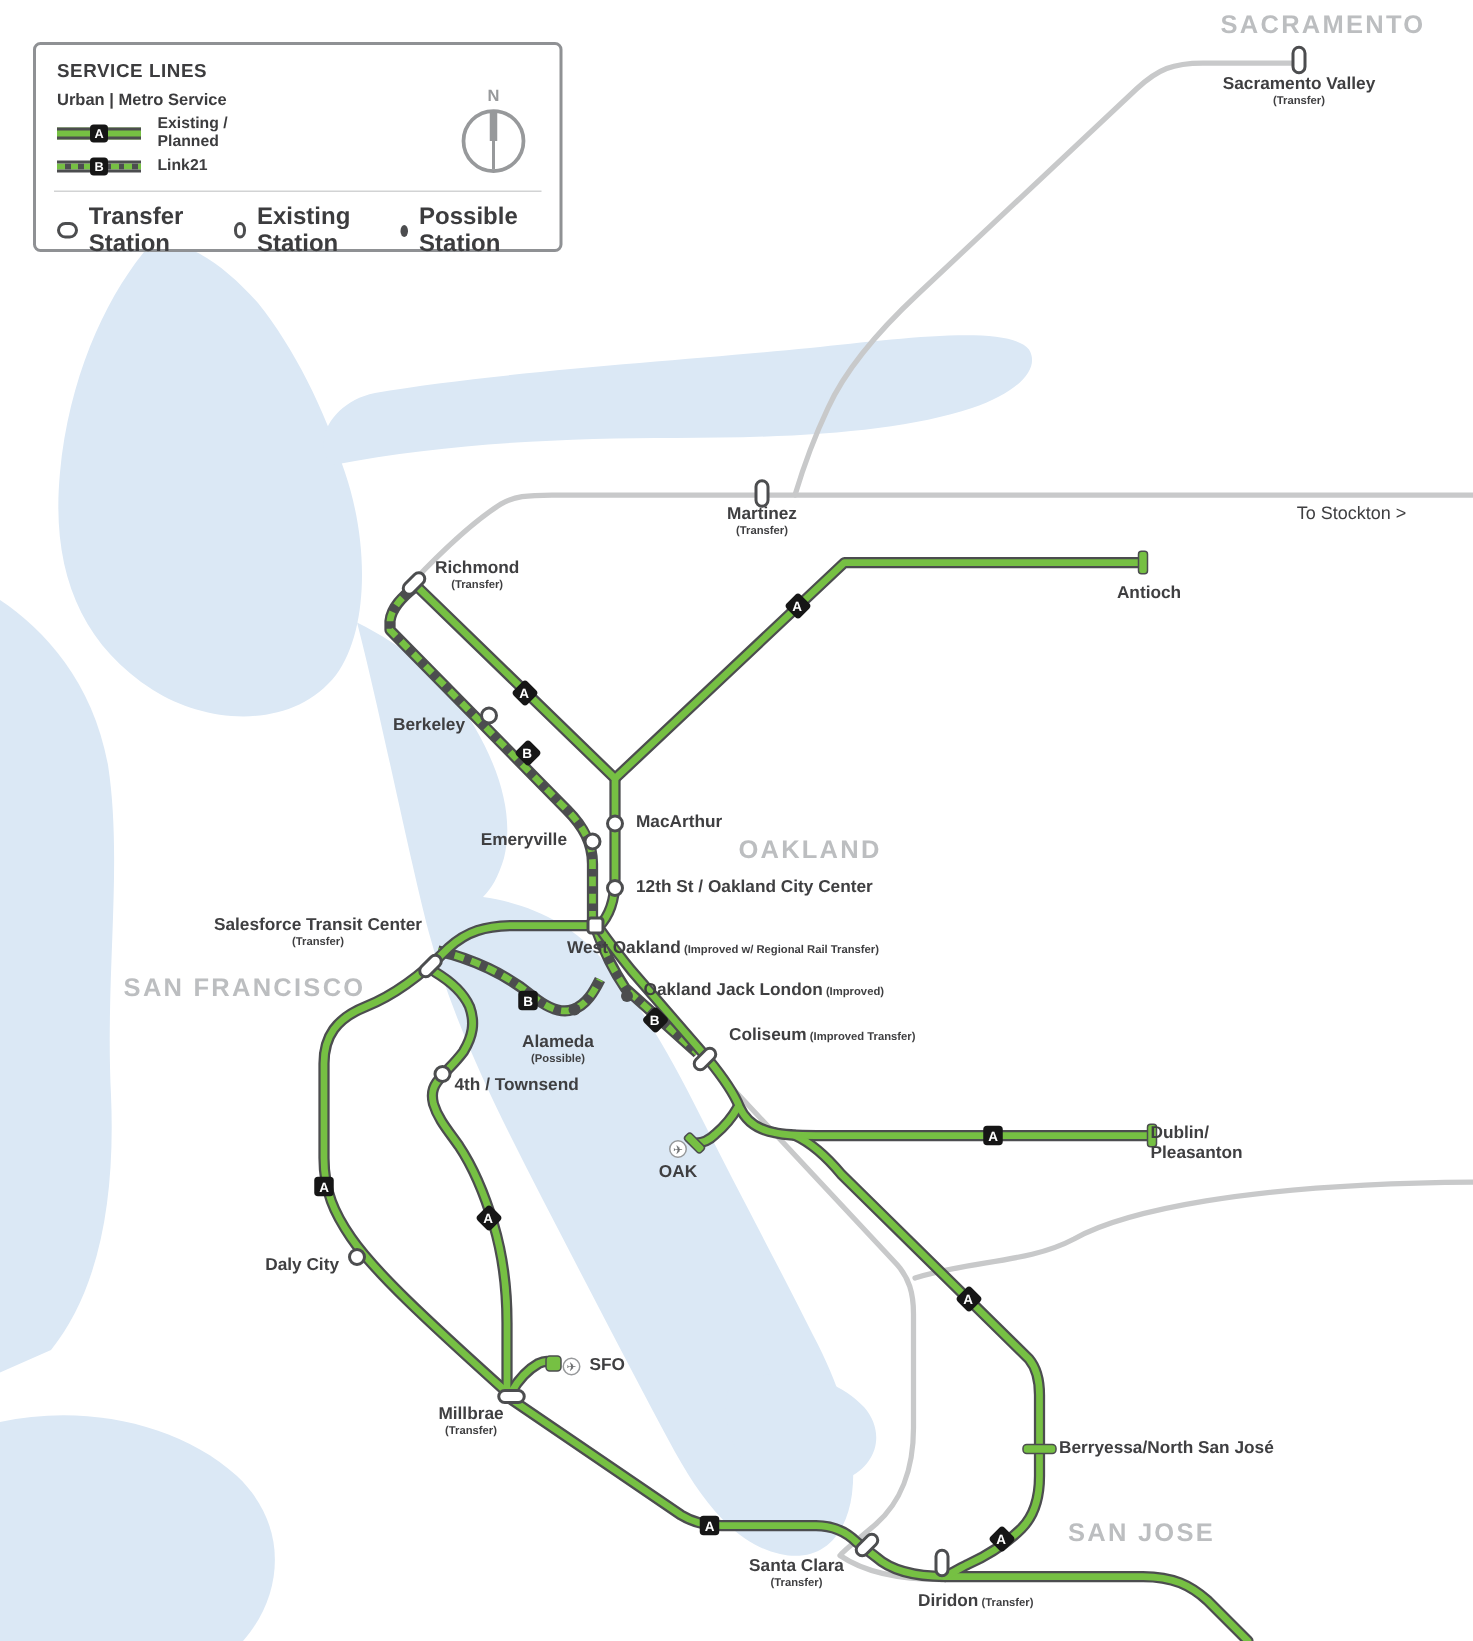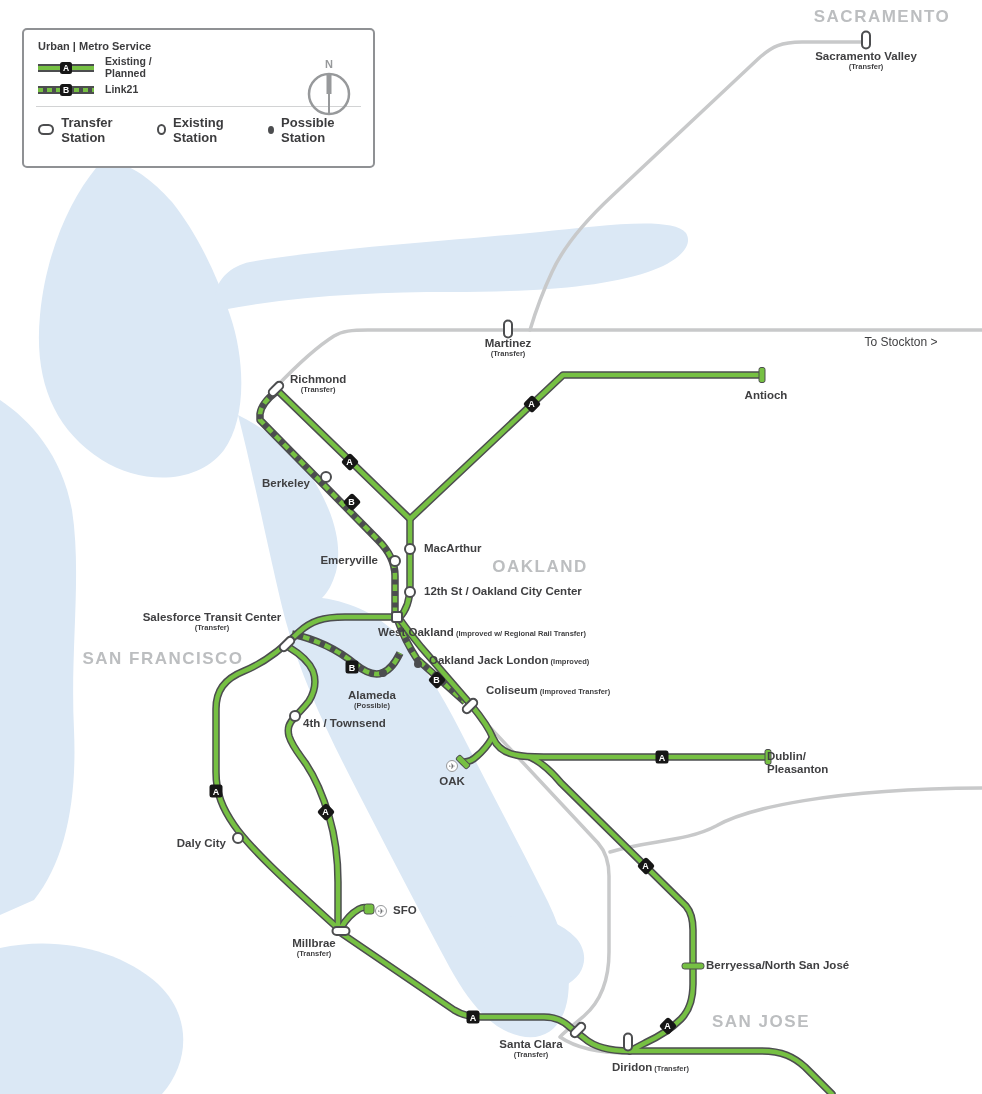--- a/index.html
+++ b/index.html
@@ -53,21 +53,21 @@
     border-top:2px solid var(--dark);border-bottom:2px solid var(--dark);}
   .ls-bar.dashed{background:repeating-linear-gradient(90deg,var(--green) 0 5px,var(--dark) 5px 9px);}
   .ls-badge{position:absolute;left:50%;top:50%;transform:translate(-50%,-50%);width:12px;height:12px;
     background:var(--badge);border-radius:2.5px;display:flex;align-items:center;justify-content:center;}
   .ls-badge span{color:#fff;font-size:8.5px;font-weight:700;}
   .legend-line-label{font-size:10.5px;font-weight:600;color:#3c3c3e;line-height:1.12;white-space:pre-line;}
   .compass{position:absolute;right:20px;top:28px;width:48px;text-align:center;}
   .compass-n{font-size:11px;color:#97999b;font-weight:600;margin-bottom:1px;}
   .legend-divider{border:none;border-top:1.5px solid #d2d3d4;margin:9px -2px 8px;}
   .legend-stations{display:flex;align-items:center;gap:20px;}
-  .legend-station{display:flex;align-items:center;gap:7px;font-size:13px;font-weight:600;color:#3c3c3e;}
+  .legend-station{display:flex;align-items:center;gap:7px;font-size:16px;font-weight:600;color:#3c3c3e;}
   .ic-transfer{width:20px;height:11px;background:#fff;border:2.5px solid var(--dark);border-radius:6px;box-sizing:border-box;}
   .ic-existing{width:11px;height:11px;background:#fff;border:2.5px solid var(--dark);border-radius:50%;box-sizing:border-box;}
   .ic-possible{width:8px;height:8px;background:var(--dark);border-radius:50%;}
 </style>
 </head>
 <body>
 
 <div id="stage">
 
   <svg id="map-svg" width="982" height="1094" viewBox="0 0 982 1094">
@@ -207,20 +207,21 @@
       </div>
       <div class="badge" style="left: 352px; top: 667px; transform: translate(-50%, -50%) rotate(0deg); position: absolute;">
         <span style="transform: rotate(0deg);">B</span>
       </div>
       <div class="badge" style="left: 437px; top: 680px; transform: translate(-50%, -50%) rotate(45deg); position: absolute;">
         <span style="transform: rotate(-45deg);">B</span>
       </div>
     </div>
 
   <div class="legend">
+    <div class="legend-title">SERVICE LINES</div>
     <div class="legend-sub">Urban | Metro Service</div>
 
     <div class="legend-row">
       <div class="line-sample">
         <div class="ls-bar"></div>
         <div class="ls-badge">
             <span>A</span>
           </div>
       </div>
       <div class="legend-line-label">Existing /

